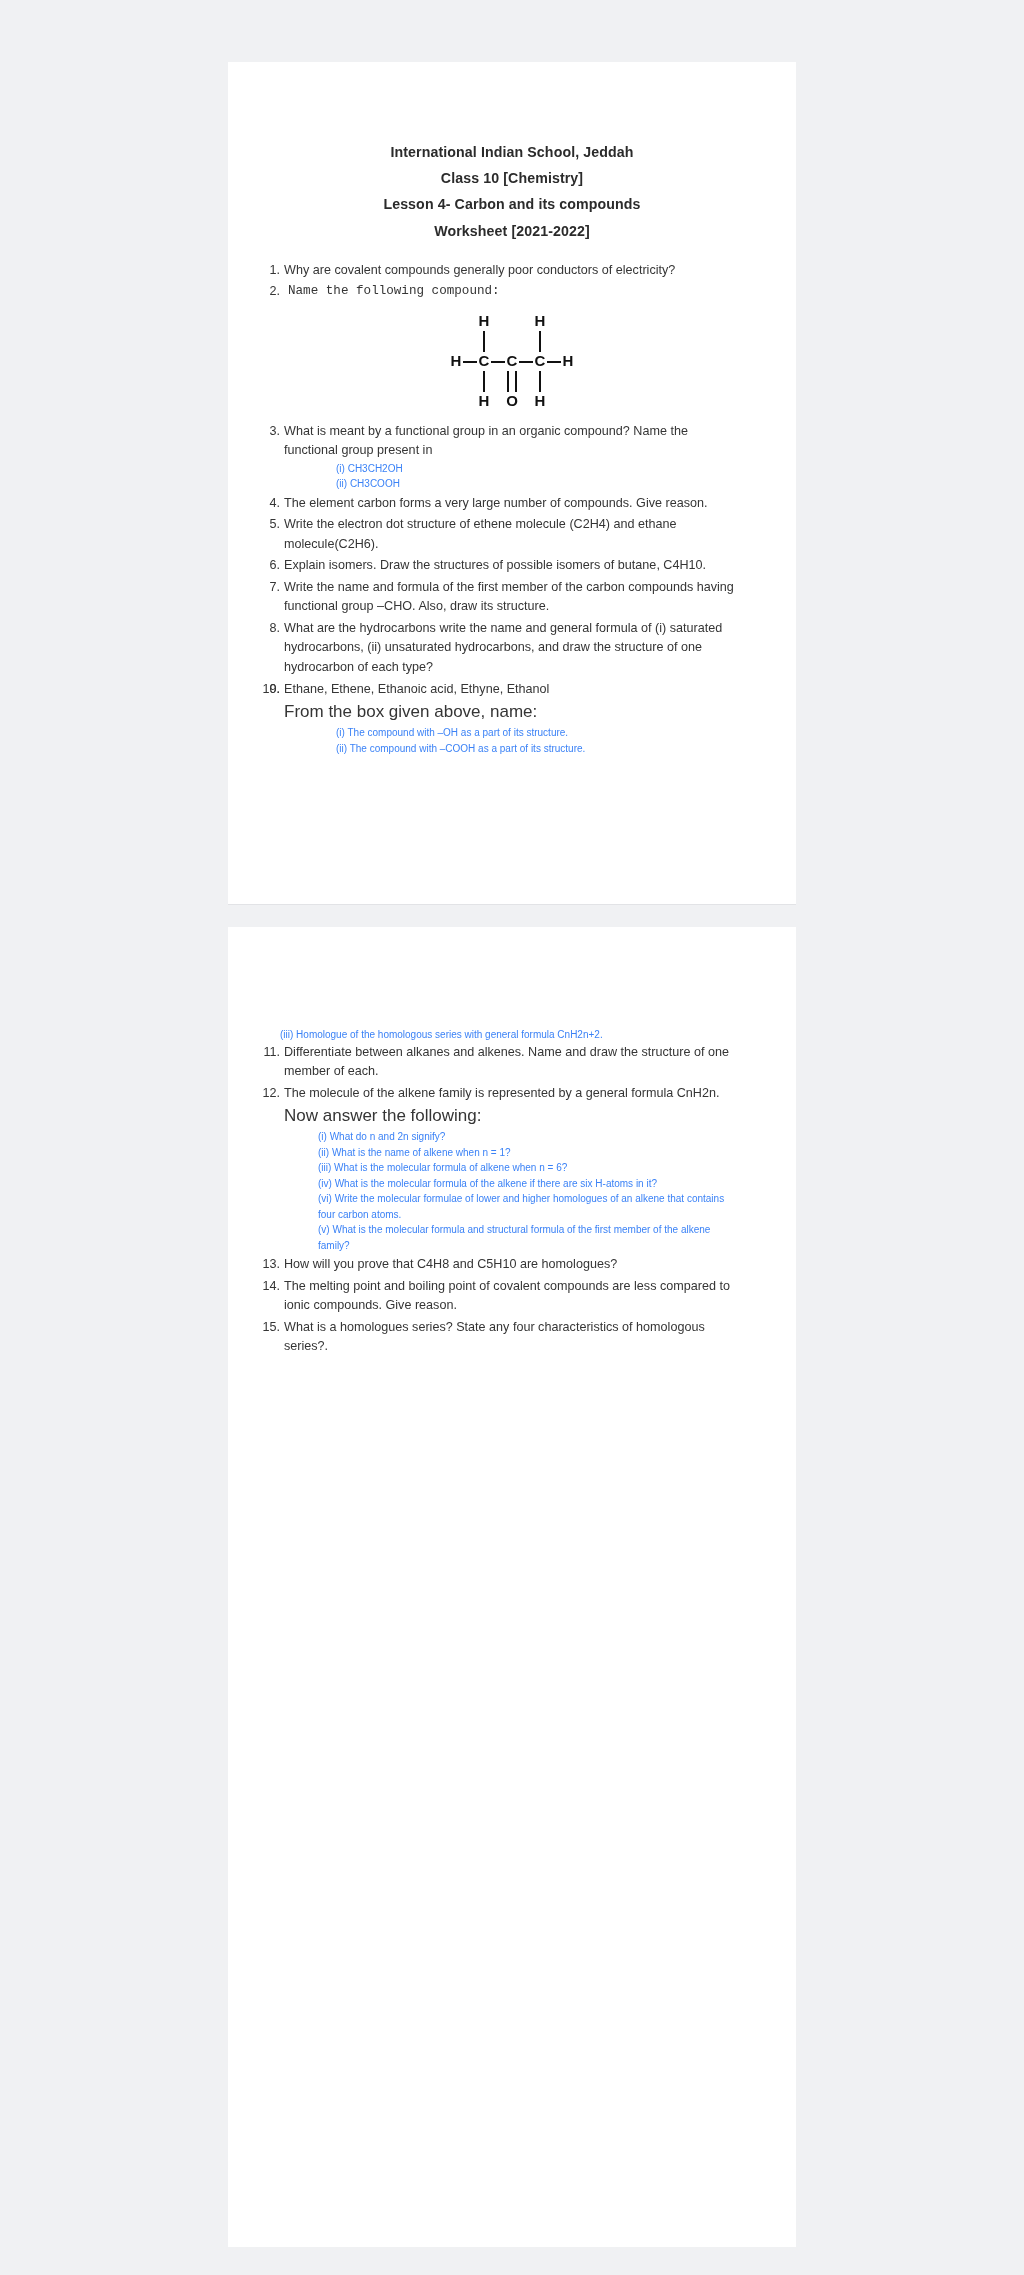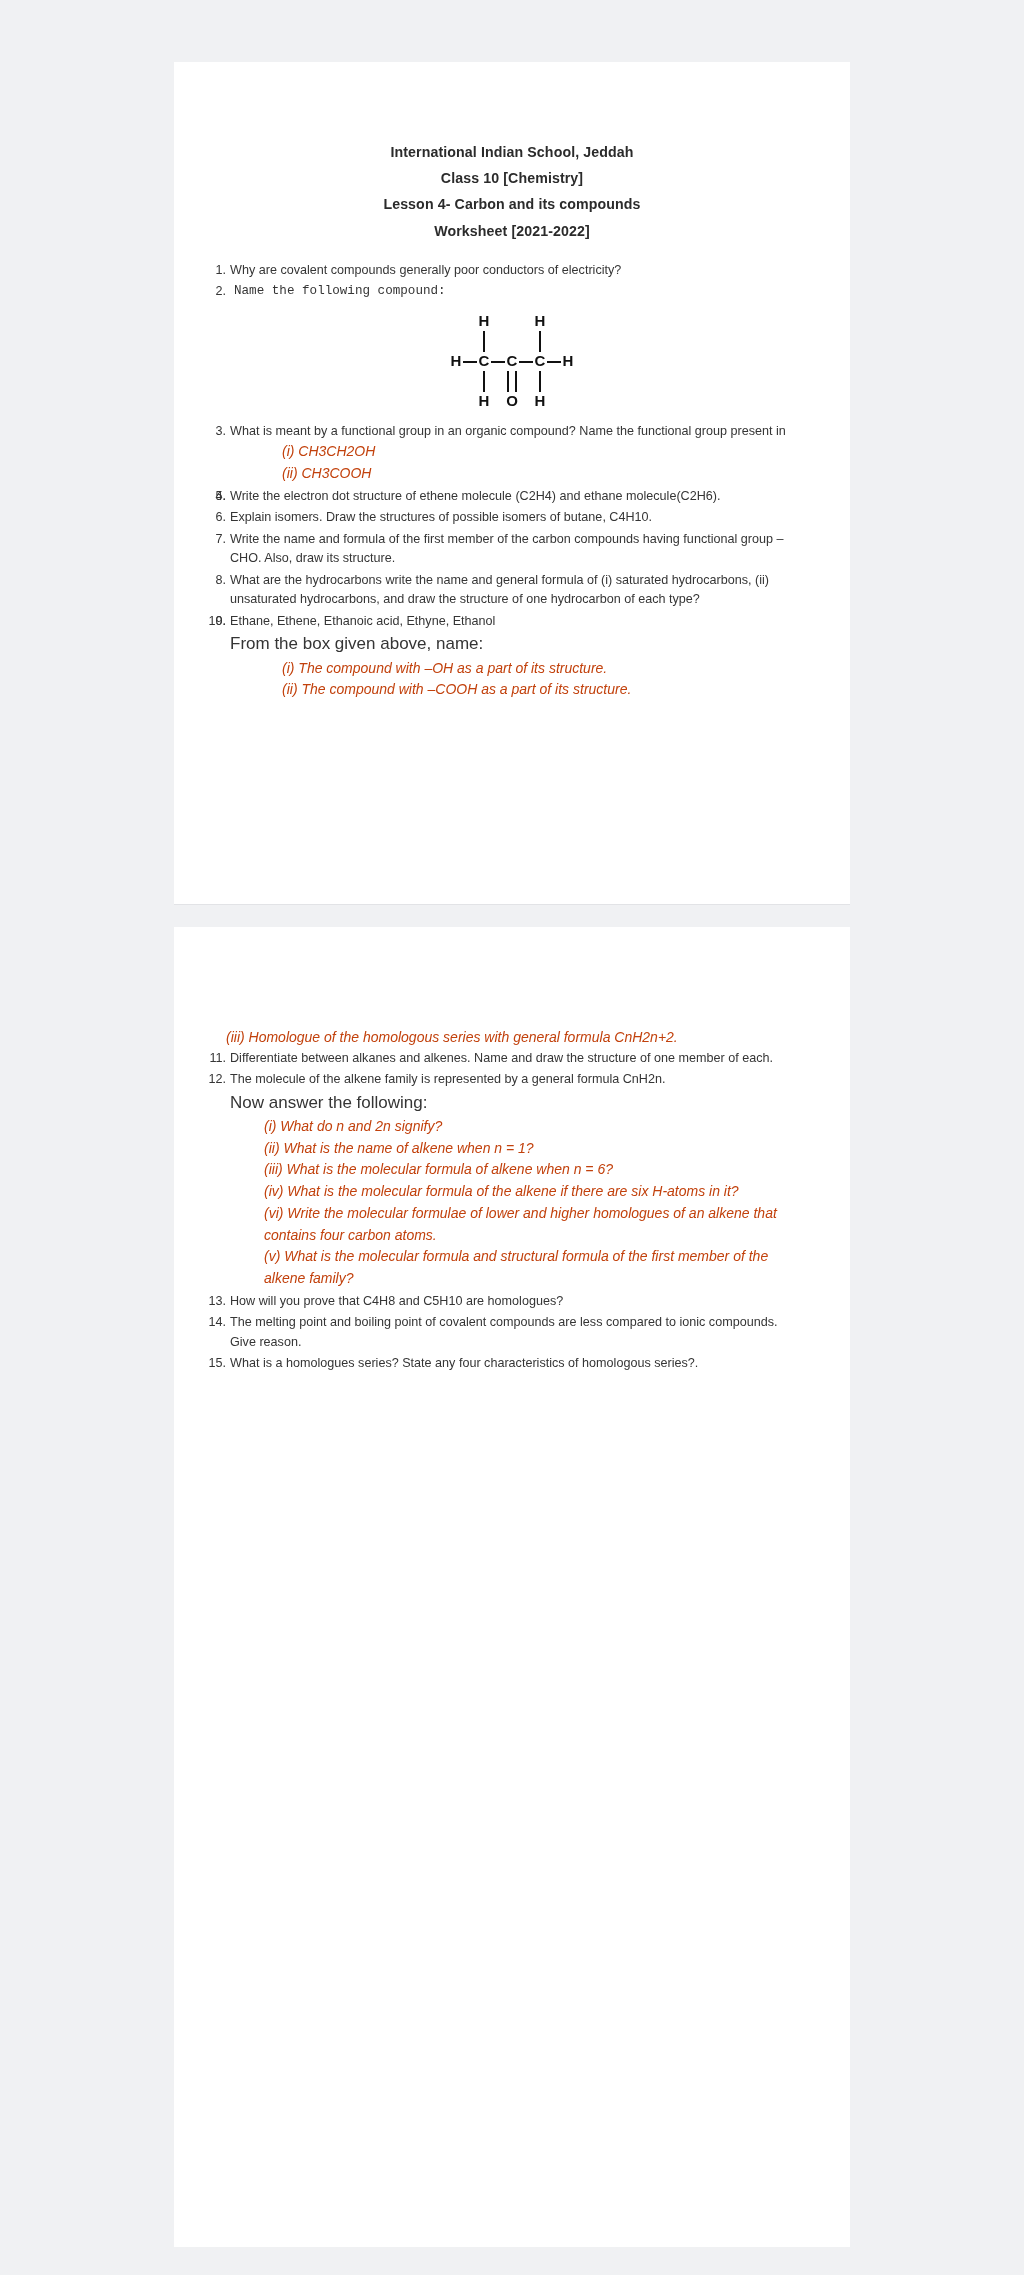--- a/index.html
+++ b/index.html
@@ -15,21 +15,21 @@
     min-height: 2275px;
     position: relative;
   }
   .doc-wrap {
     width: 1024px;
     margin: 0 auto;
     padding: 0;
   }
   .page {
     background: #ffffff;
-    width: 676px;
+    width: 568px;
     margin: 0 auto;
     position: relative;
   }
   .page-1 {
     margin-top: 62px;
     min-height: 843px;
     padding: 0 0 18px 0;
     border-bottom: 1px solid #e2e3e6;
   }
   .page-2 {
@@ -81,24 +81,23 @@
     text-indent: 4px;
     font-family: Liberation Mono, monospace;
   }
   .sub-list {
     margin: 0;
     padding: 0;
     list-style: none;
   }
   .sub-item {
     padding-left: 52px;
-    color: #c2410c;
-    font-size: 14px;
+    color: #3b82f6;
+    font-size: 10px;
     line-height: 1.55;
-    font-style: italic;
   }
   .sub-item.tight {
     padding-left: 34px;
   }
   .cont-line {
     display: block;
     color: #353535;
     font-size: 17px;
     line-height: 1.55;
   }
@@ -182,20 +181,21 @@
         <span class="q-num">3.</span>
         <span class="q-text">What is meant by a functional group in an organic compound? Name the functional group present in</span>
         <ul class="sub-list">
           <li class="sub-item">(i) CH3CH2OH</li>
           <li class="sub-item">(ii) CH3COOH</li>
         </ul>
       </li>
 
       <li class="q-item">
         <span class="q-num">4.</span>
+        <span class="q-text">The element carbon forms a very large number of compounds. Give reason.</span>
       </li>
 
       <li class="q-item">
         <span class="q-num">5.</span>
         <span class="q-text">Write the electron dot structure of ethene molecule (C2H4) and ethane molecule(C2H6).</span>
       </li>
 
       <li class="q-item">
         <span class="q-num">6.</span>
         <span class="q-text">Explain isomers. Draw the structures of possible isomers of butane, C4H10.</span>

